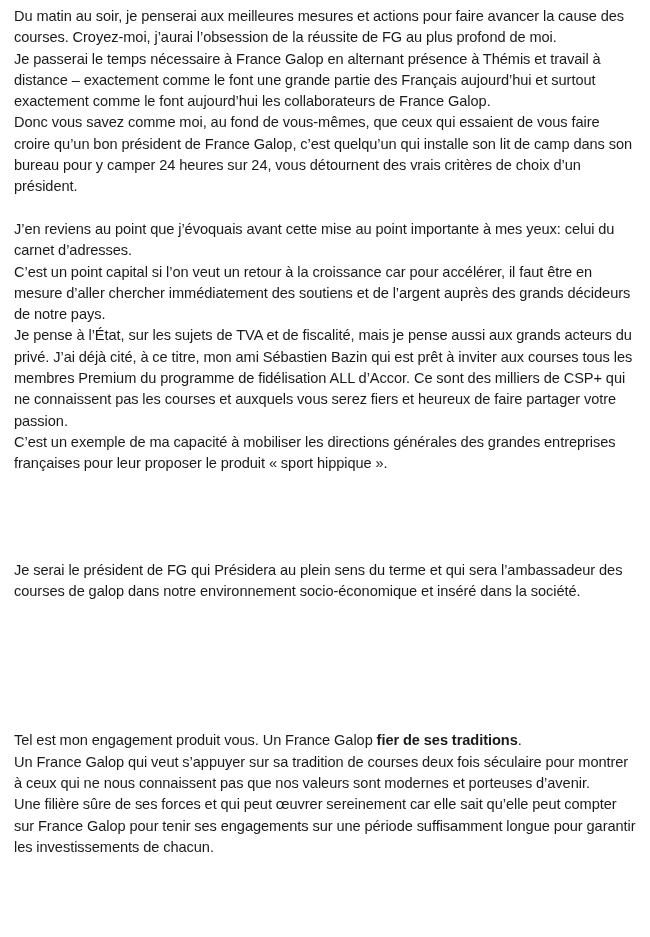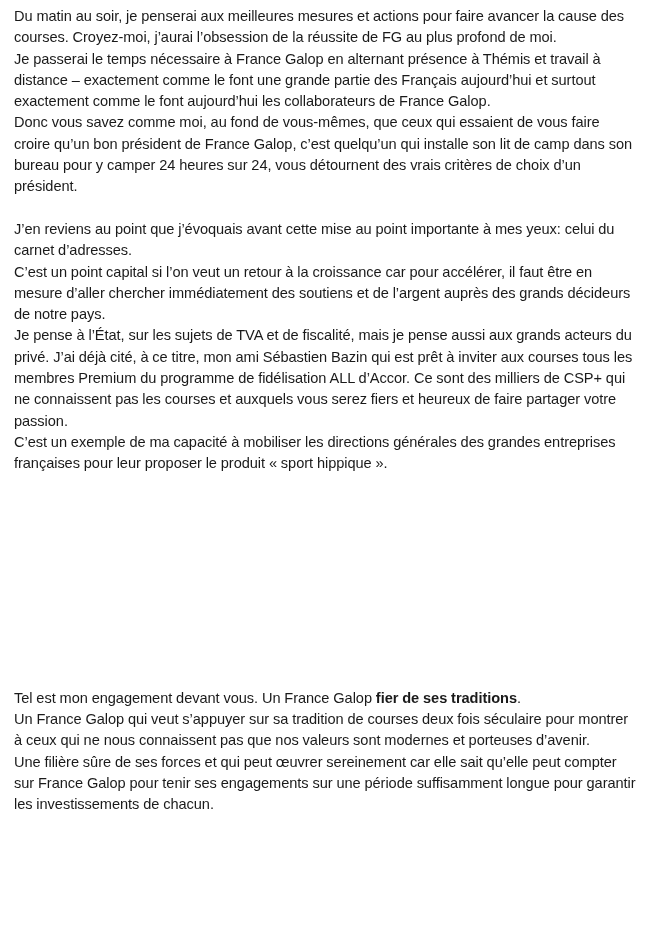--- a/index.html
+++ b/index.html
@@ -60,20 +60,21 @@
 
   <div class="gap-para"></div>
   <div class="gap-para"></div>
 
 
   <div class="gap-para"></div>
 
 
   <div class="gap-para"></div>
 
+  <p class="block">Je serai le président de FG qui Présidera au plein sens du terme et qui sera l’ambassadeur des courses de galop dans notre environnement socio-économique et inséré dans la société.</p>
 
   <div class="gap-section"></div>
 
-  <p class="block"><span>Tel est mon engagement devant vous. Un France Galop </span><span class="bold">fier de ses traditions</span><span>.
+  <p class="block"><span>Tel est mon engagement produit vous. Un France Galop </span><span class="bold">fier de ses traditions</span><span>.
 Un France Galop qui veut s’appuyer sur sa tradition de courses deux fois séculaire pour montrer à ceux qui ne nous connaissent pas que nos valeurs sont modernes et porteuses d’avenir.
 Une filière sûre de ses forces et qui peut œuvrer sereinement car elle sait qu’elle peut compter sur France Galop pour tenir ses engagements sur une période suffisamment longue pour garantir les investissements de chacun.</span></p>
 
 </div>
 
 </body></html>

